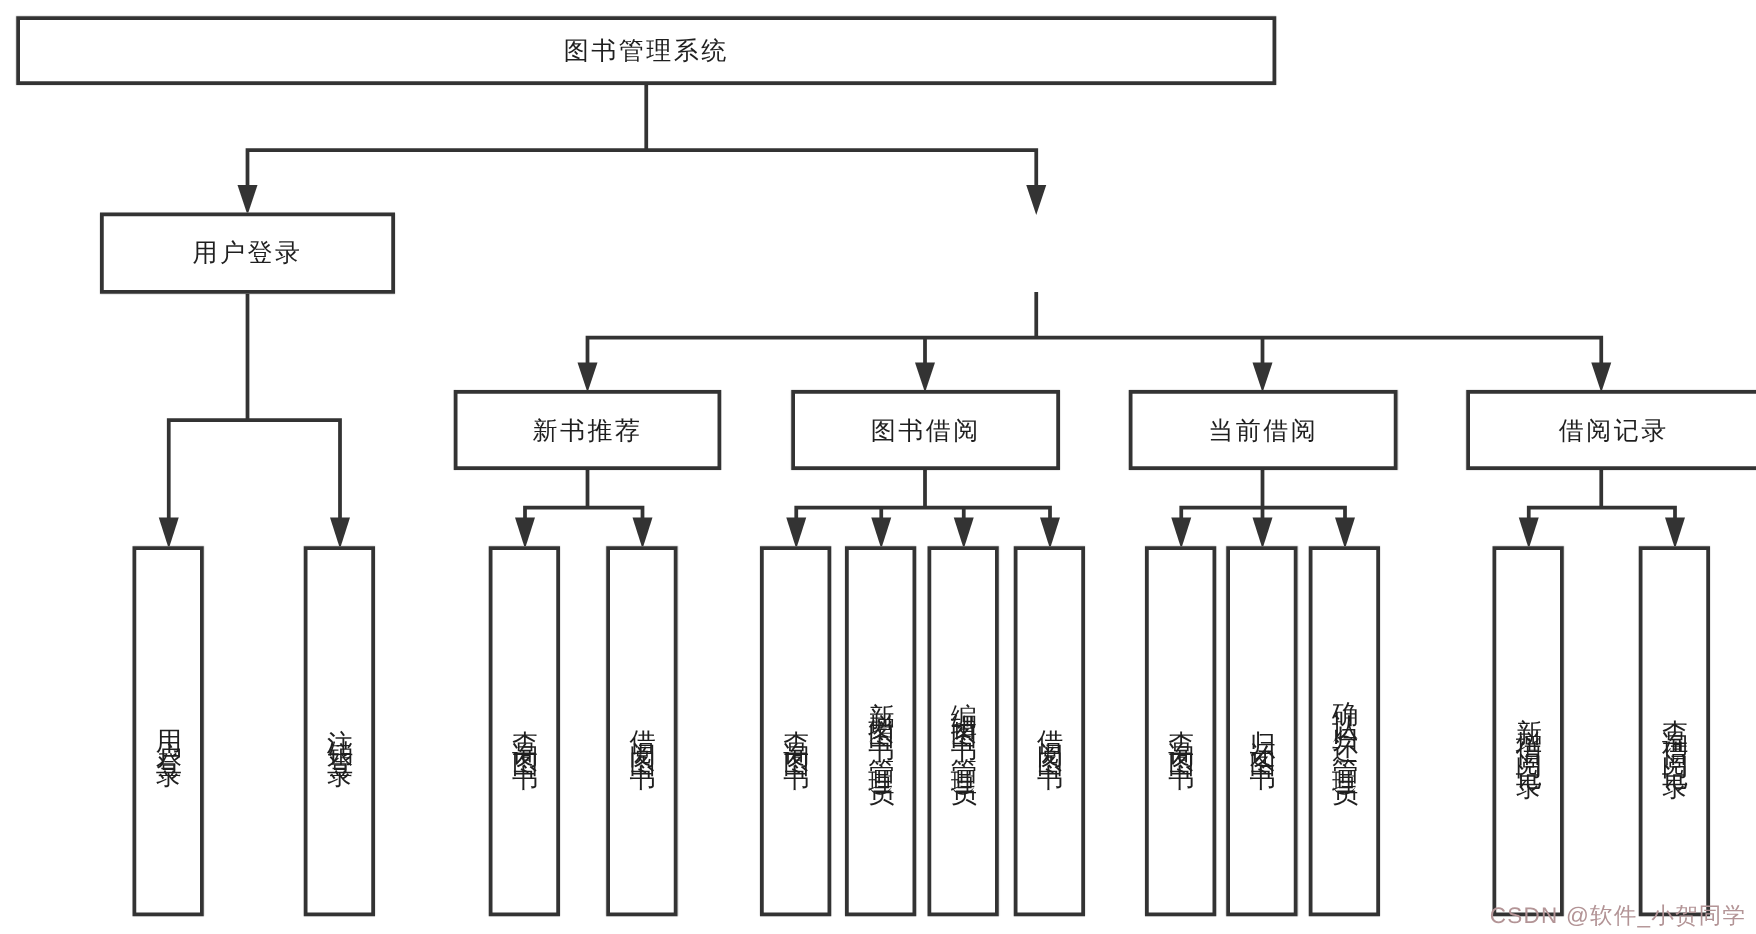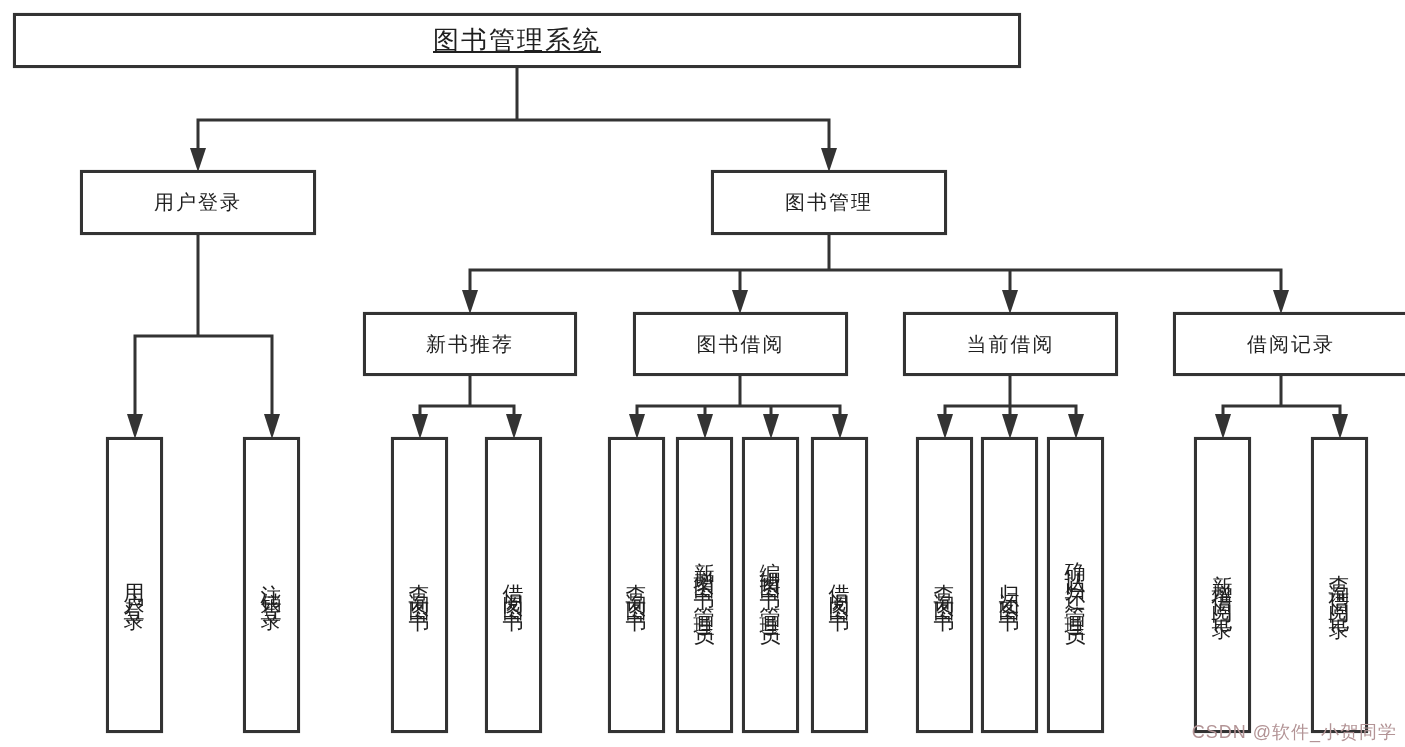--- a/index.html
+++ b/index.html
@@ -16,21 +16,21 @@
   svg.connectors{position:absolute; left:0; top:0; z-index:1;}
   svg .wire{stroke:var(--line); stroke-width:3; fill:none; stroke-linecap:square;}
   svg .head{fill:var(--line); stroke:none;}
   .box{
     position:absolute; z-index:2; box-sizing:border-box;
     background:var(--box-bg); border:3px solid var(--line);
     display:flex; align-items:center; justify-content:center;
     box-shadow:0 0 1px rgba(0,0,0,.35);
   }
   .box.h .lbl{font-size:20px; letter-spacing:2px; white-space:nowrap;}
-  .box.root .lbl{font-size:26px;text-decoration:underline;}
+  .box.root .lbl{font-size:20px;}
   .box.v .lbl{
     writing-mode:vertical-rl; text-orientation:mixed;
     font-size:21px; letter-spacing:9px; line-height:1;
   }
   .watermark{
     position:absolute; z-index:3; right:8px; bottom:3px;
     font-size:18px; letter-spacing:1px; color:var(--watermark); white-space:nowrap;
   }
 </style>
 </head>
@@ -88,23 +88,20 @@
     </g>
   </svg>
 
   <div class="box h root" style="left:13px; top:13px; width:1008px; height:55px;">
     <span class="lbl">图书管理系统</span>
   </div>
 
   <div class="box h" style="left:80px; top:170px; width:236px; height:65px;">
     <span class="lbl">用户登录</span>
   </div>
-  <div class="box h" style="left:711px; top:170px; width:236px; height:65px;">
-    <span class="lbl">图书管理</span>
-  </div>
 
   <div class="box h" style="left:363px; top:312px; width:214px; height:64px;">
     <span class="lbl">新书推荐</span>
   </div>
   <div class="box h" style="left:633px; top:312px; width:215px; height:64px;">
     <span class="lbl">图书借阅</span>
   </div>
   <div class="box h" style="left:903px; top:312px; width:215px; height:64px;">
     <span class="lbl">当前借阅</span>
   </div>

